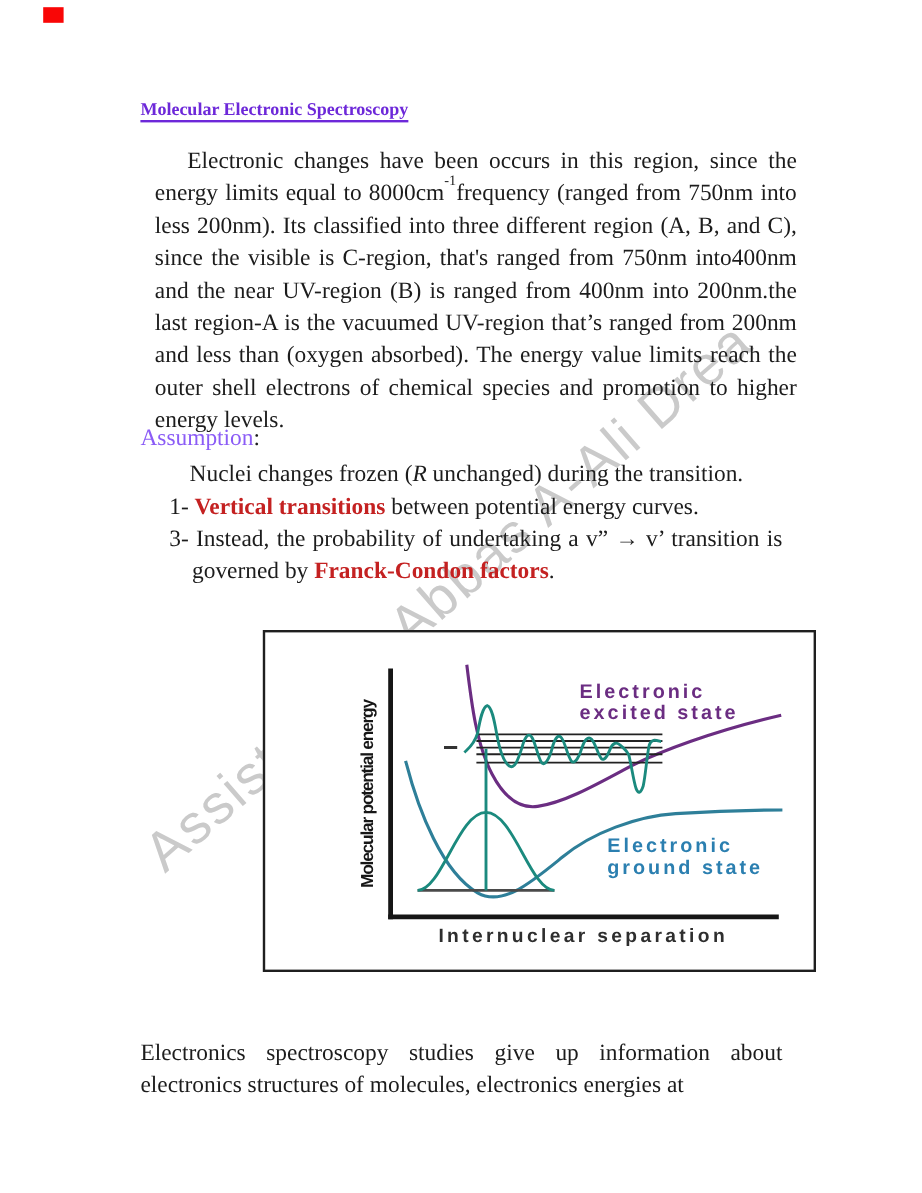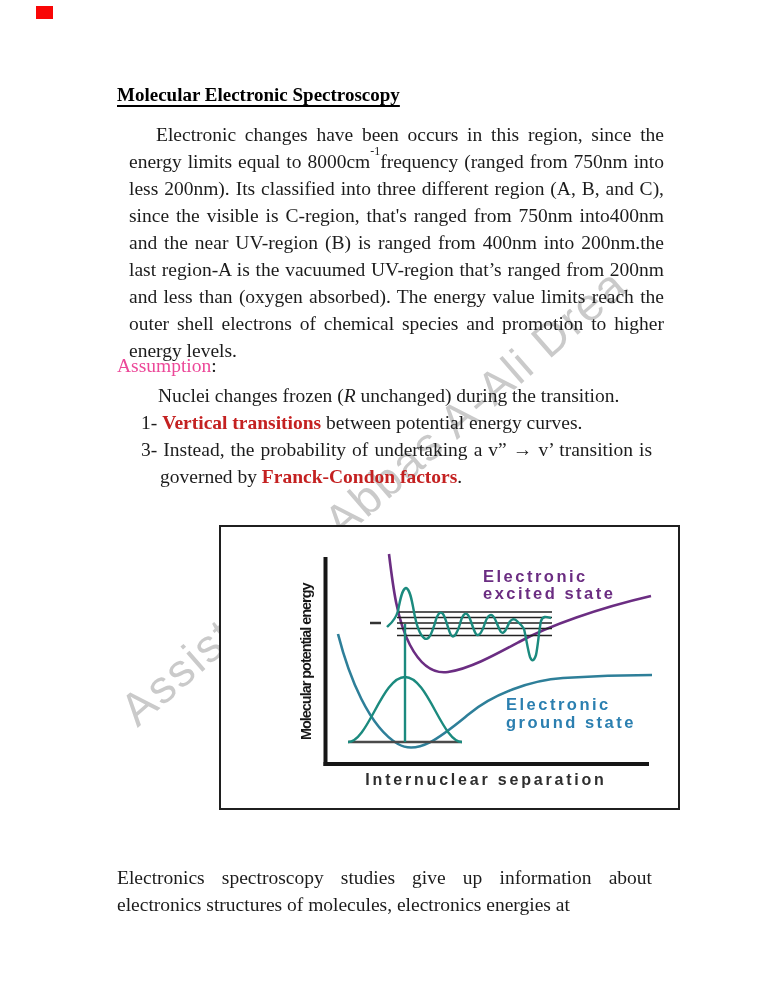--- a/index.html
+++ b/index.html
@@ -16,32 +16,32 @@
     transform:rotate(-41deg);transform-origin:0 50%;
   }
   #wm-start{left:127px;top:689px;}
   #wm-main{left:331px;top:501px;}
   
   #marker{position:absolute;left:36px;top:6px;width:17px;height:13px;background:#f90606;z-index:3;}
   
   .doc{position:relative;z-index:1;}
   #title{
     position:absolute;left:117px;top:84px;
-    font-size:19px;font-weight:bold;color:#000000;
+    font-size:15px;font-weight:bold;color:#6d28d9;
     text-decoration:underline;text-decoration-thickness:2px;text-underline-offset:4px;
   }
   .para{
     position:absolute;left:117px;width:535px;
     font-size:19.5px;line-height:27px;text-align:justify;
   }
   #para-intro{top:121px;text-indent:27px;margin-left:12px;}
   #para-close{top:864px;}
   sup.sp{font-size:12px;position:relative;top:-0.45em;line-height:0;}
   #assume-head{position:absolute;left:117px;top:355px;font-size:19.5px;}
-  .red{color:#ec4899;}
+  .red{color:#8b5cf6;}
   .redbold{color:#c42121;font-weight:bold;}
   #assume-intro{position:absolute;left:158px;top:382px;font-size:19.5px;line-height:27px;}
   #assume-list{position:absolute;left:141px;top:409px;width:511px;font-size:19.5px;line-height:27px;}
   .aitem{text-align:justify;padding-left:19px;text-indent:-19px;}
   .ivar{font-style:italic;}
   
   #figure-box{
     position:absolute;left:175px;top:525px;width:457px;height:281px;
     border:2px solid #1f1f1f;background:#ffffff;z-index:2;margin-left:44px;
   }

